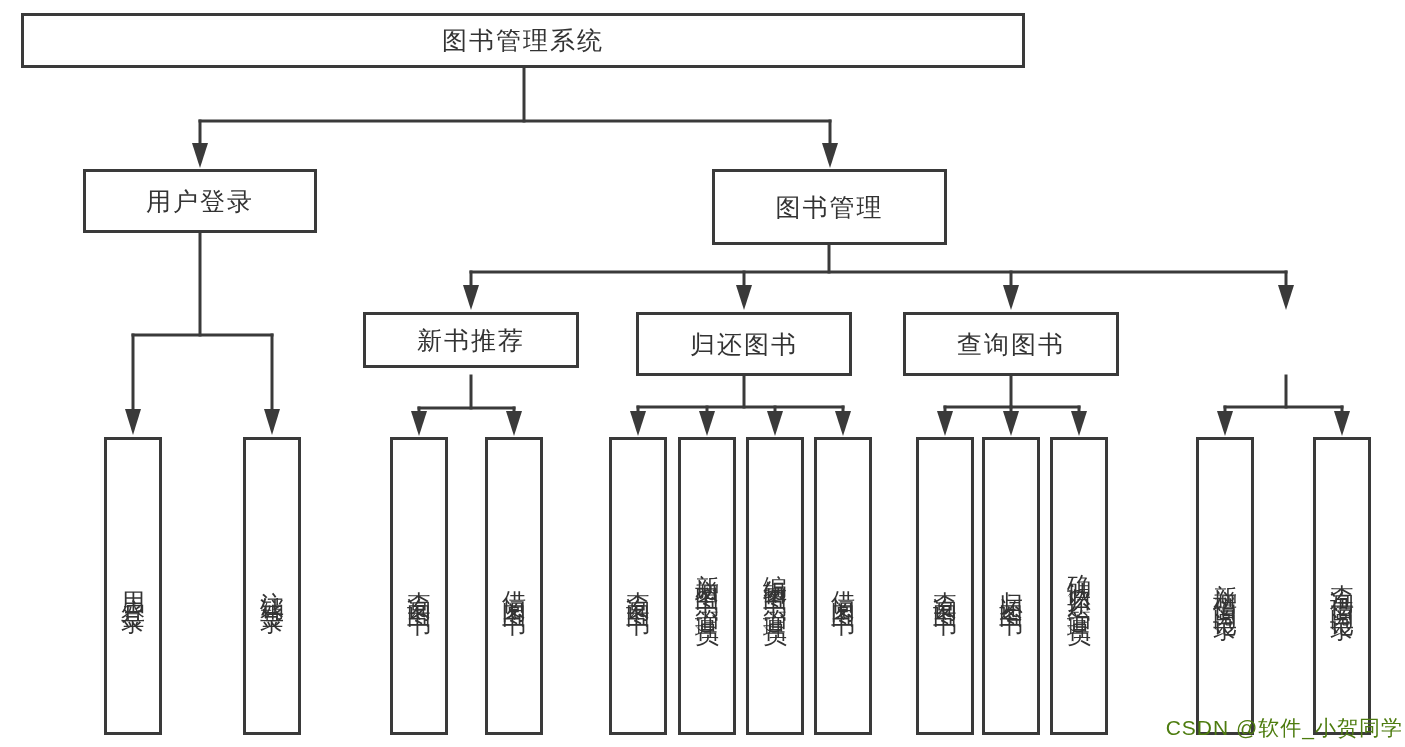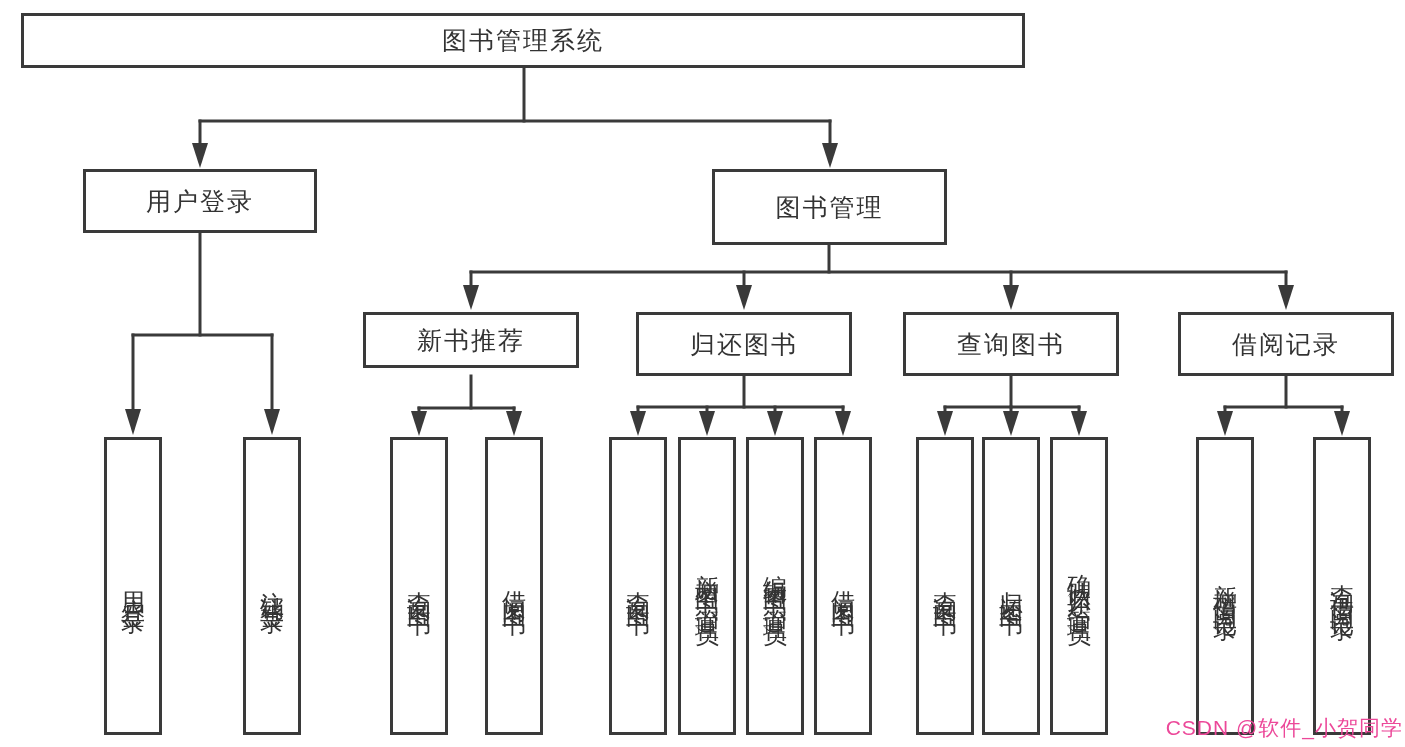--- a/index.html
+++ b/index.html
@@ -69,21 +69,21 @@
   .n-l4-9  { left: 982px;  }
   .n-l4-10 { left: 1050px; }
   .n-l4-11 { left: 1196px; }
   .n-l4-12 { left: 1313px; }
 
   #watermark {
     position: absolute;
     right: 2px;
     bottom: 5px;
     font-size: 21px;
-    color: #ec4899;
+    color: #4d7c0f;
     letter-spacing: 1px;
     z-index: 3;
   }
   .line {
     stroke: #3a3a3a;
     stroke-width: 3;
     fill: none;
     stroke-linecap: square;
   }
   .arrow {
@@ -173,21 +173,20 @@
   </svg>
 
   <div class="box h-box n-root">图书管理系统</div>
 
   <div class="box h-box n-l2-0">用户登录</div>
   <div class="box h-box n-l2-1">图书管理</div>
 
   <div class="box h-box n-l3-0">新书推荐</div>
   <div class="box h-box n-l3-1">归还图书</div>
   <div class="box h-box n-l3-2">查询图书</div>
-  <div class="box h-box n-l3-3">借阅记录</div>
 
   <div class="box v-box leaf n-l4-0">用户登录</div>
   <div class="box v-box leaf n-l4-1">注销登录</div>
   <div class="box v-box leaf n-l4-2">查询图书</div>
   <div class="box v-box leaf n-l4-3">借阅图书</div>
   <div class="box v-box leaf n-l4-4">查询图书</div>
   <div class="box v-box leaf n-l4-5">新增图书（管理员）</div>
   <div class="box v-box leaf n-l4-6">编辑图书（管理员）</div>
   <div class="box v-box leaf n-l4-7">借阅图书</div>
   <div class="box v-box leaf n-l4-8">查询图书</div>

